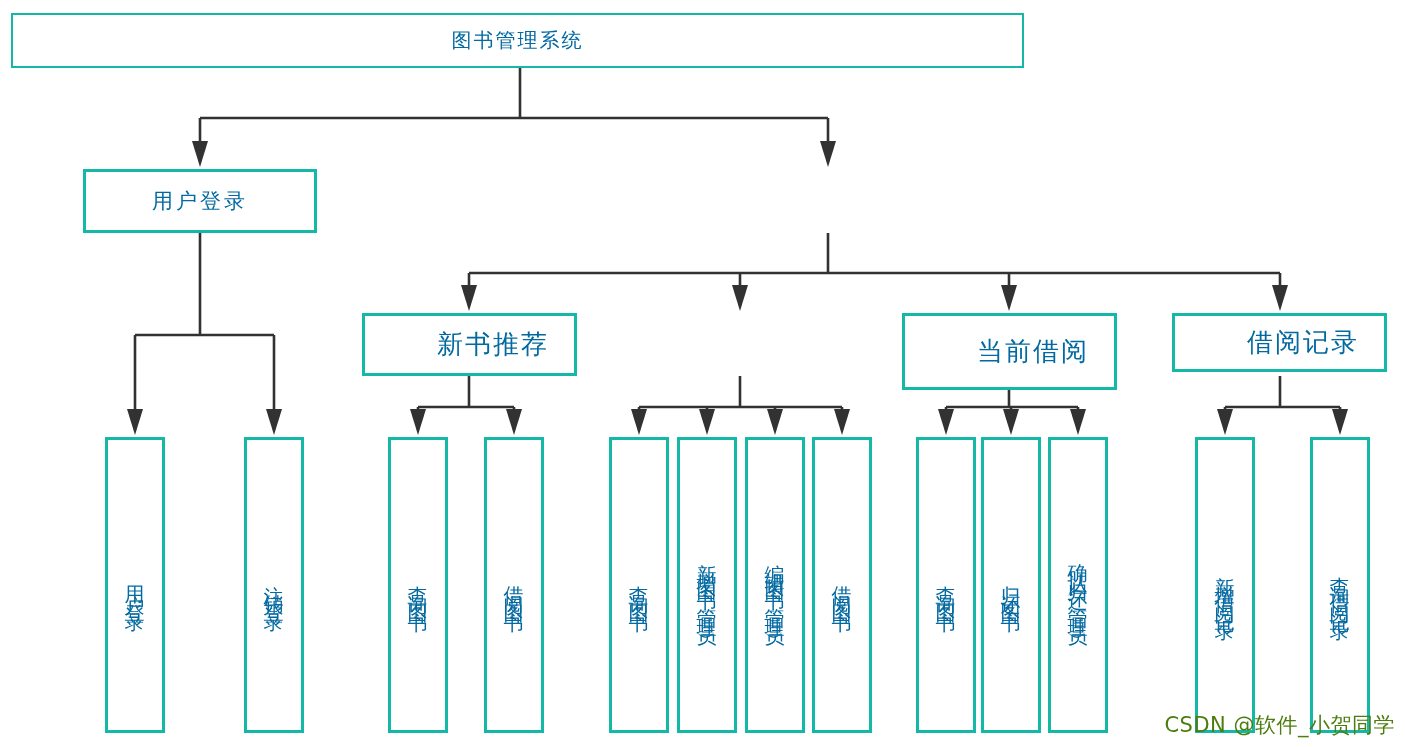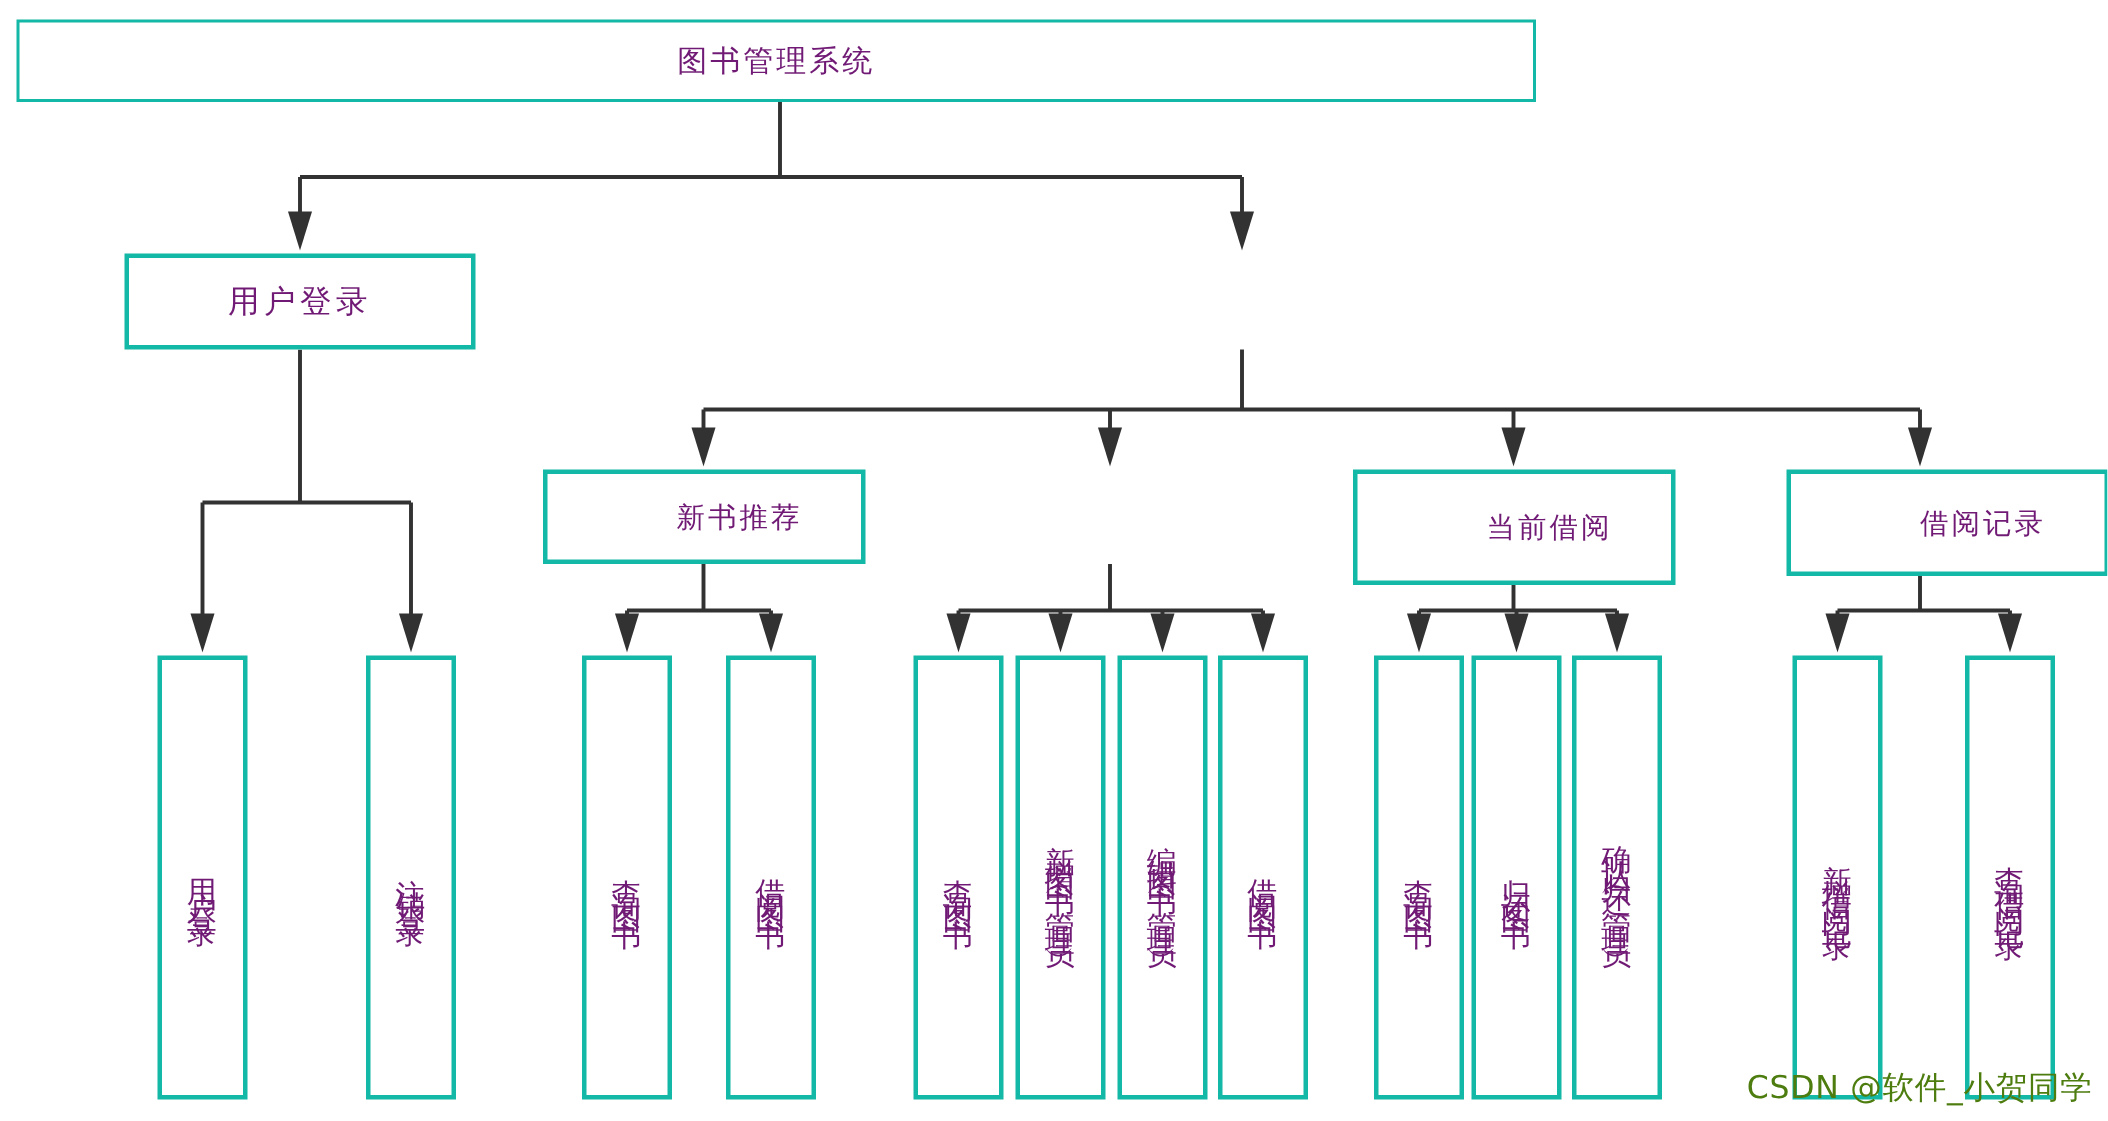--- a/index.html
+++ b/index.html
@@ -20,38 +20,38 @@
     left: 0;
     top: 0;
     width: 1405px;
     height: 747px;
   }
   .node {
     position: absolute;
     box-sizing: border-box;
     background: #ffffff;
     border: 3px solid #14b8a6;
-    color: #701a75;
+    color: #0369a1;
     display: flex;
     align-items: center;
     justify-content: center;
     text-align: right;
     white-space: nowrap;
   }
   .node.root {
     border-width: 2px;
     font-size: 20px;
     letter-spacing: 2px;
   }
   .node.h2 {
     font-size: 21px;
     letter-spacing: 3px;
   }
   .node.h3 {
-    font-size: 19px;
+    font-size: 26px;
     letter-spacing: 2px;
     padding-left: 47px;
   }
   .node.v {
     writing-mode: vertical-rl;
     text-orientation: mixed;
     font-size: 20px;
     letter-spacing: 9px;
     white-space: normal;
     line-height: 1;
@@ -113,21 +113,21 @@
       <polygon points="1332,409 1348,409 1340,435"></polygon>
     </g>
   </svg>
 
   <div class="node root" style="left:11px; top:13px; width:1013px; height:55px;">图书管理系统</div>
 
   <div class="node h2" style="left:83px; top:169px; width:234px; height:64px;">用户登录</div>
 
   <div class="node h3" style="left:362px; top:313px; width:215px; height:63px;">新书推荐</div>
   <div class="node h3" style="left:902px; top:313px; width:215px; height:77px;">当前借阅</div>
-  <div class="node h3" style="left:1172px; top:313px; width:215px; height:71px;margin-left:19px;">借阅记录</div>
+  <div class="node h3" style="left:1172px; top:313px; width:215px; height:59px;">借阅记录</div>
 
   <div class="node v" style="left:105px; top:437px; width:60px; height:296px;">用户登录</div>
   <div class="node v" style="left:244px; top:437px; width:60px; height:296px;">注销登录</div>
 
   <div class="node v" style="left:388px; top:437px; width:60px; height:296px;">查询图书</div>
   <div class="node v" style="left:484px; top:437px; width:60px; height:296px;">借阅图书</div>
 
   <div class="node v" style="left:609px; top:437px; width:60px; height:296px;">查询图书</div>
   <div class="node v" style="left:677px; top:437px; width:60px; height:296px;">新增图书（管理员）</div>
   <div class="node v" style="left:745px; top:437px; width:60px; height:296px;">编辑图书（管理员）</div>

